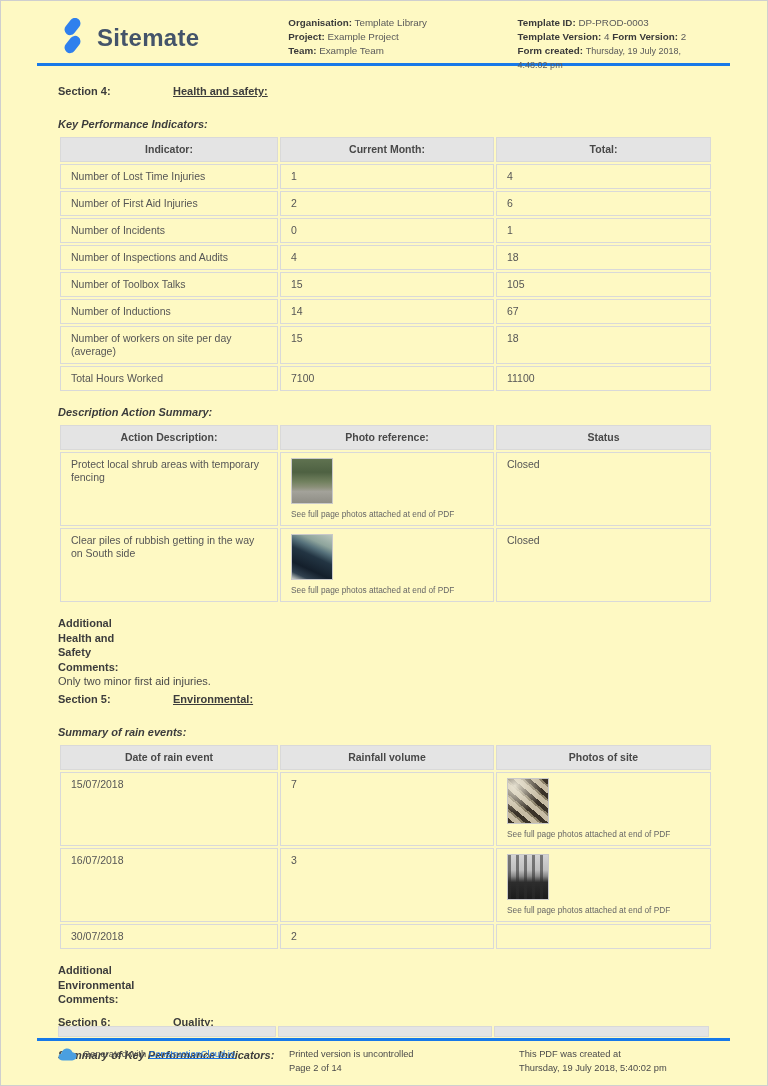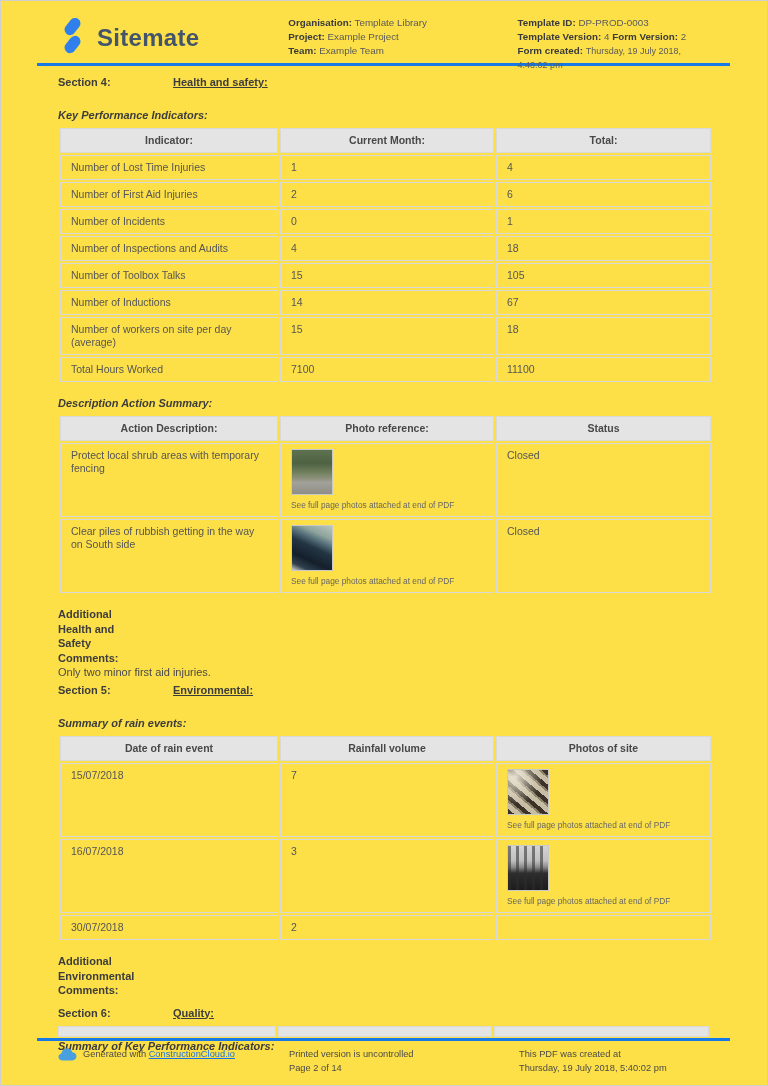--- a/index.html
+++ b/index.html
@@ -1,32 +1,32 @@
 <!DOCTYPE html>
 <html><head>
 <meta charset="utf-8">
 <style>
   html,body{margin:0;padding:0;background:#ffffff;}
   .page{
     width:768px;height:1086px;box-sizing:border-box;position:relative;
-    background:#fde047;border:1px solid #cfcfcf;overflow:hidden;
+    background:#fef9c3;border:1px solid #cfcfcf;overflow:hidden;
     font-family:"Liberation Sans",sans-serif;color:#4a4a4a;
   }
   
   .doc-header{display:flex;margin:13px 57px 0 57px;height:47px;}
   .brand{width:231px;display:flex;align-items:center;gap:9px;}
   .brand-name{font-size:24px;font-weight:700;color:#44546a;letter-spacing:.3px;}
   .info-col{width:230px;font-size:9.8px;line-height:14px;padding-top:2px;}
   .info-col b{color:#3a3a3a;}
   .info-col span{color:#5a5a5a;}
   .info-col.right{width:193px;}
   .created-val{font-size:9px;color:#6a6a6a;}
   .header-line{height:3px;background:#1779e8;margin:2px 37px 0 36px;}
   
-  .section-row{display:flex;margin:10px 57px 0;font-size:11px;font-weight:700;color:#3c3c3c;}
+  .section-row{display:flex;margin:19px 57px 0;font-size:11px;font-weight:700;color:#3c3c3c;}
   .section-label{width:115px;}
   .section-title{text-decoration:underline;}
   .block-heading{margin:21px 57px 0;font-size:11px;font-weight:700;color:#3c3c3c;font-style:italic;}
   
   table.grid{width:653px;margin:5px 57px 0;border-collapse:separate;border-spacing:2px;
     font-size:10.5px;color:#555;table-layout:fixed;}
   table.grid th{background:#e4e4e4;color:#484848;font-weight:700;text-align:center;}
   table.grid th,table.grid td{border:1px solid #d9d9d9;padding:5px 10px;line-height:13px;vertical-align:top;}
   col.c1{width:218px;}col.c2{width:214px;}col.c3{width:215px;}
   .photo-thumb{width:42px;height:46px;border:1px solid #c9c9c9;box-sizing:border-box;}

